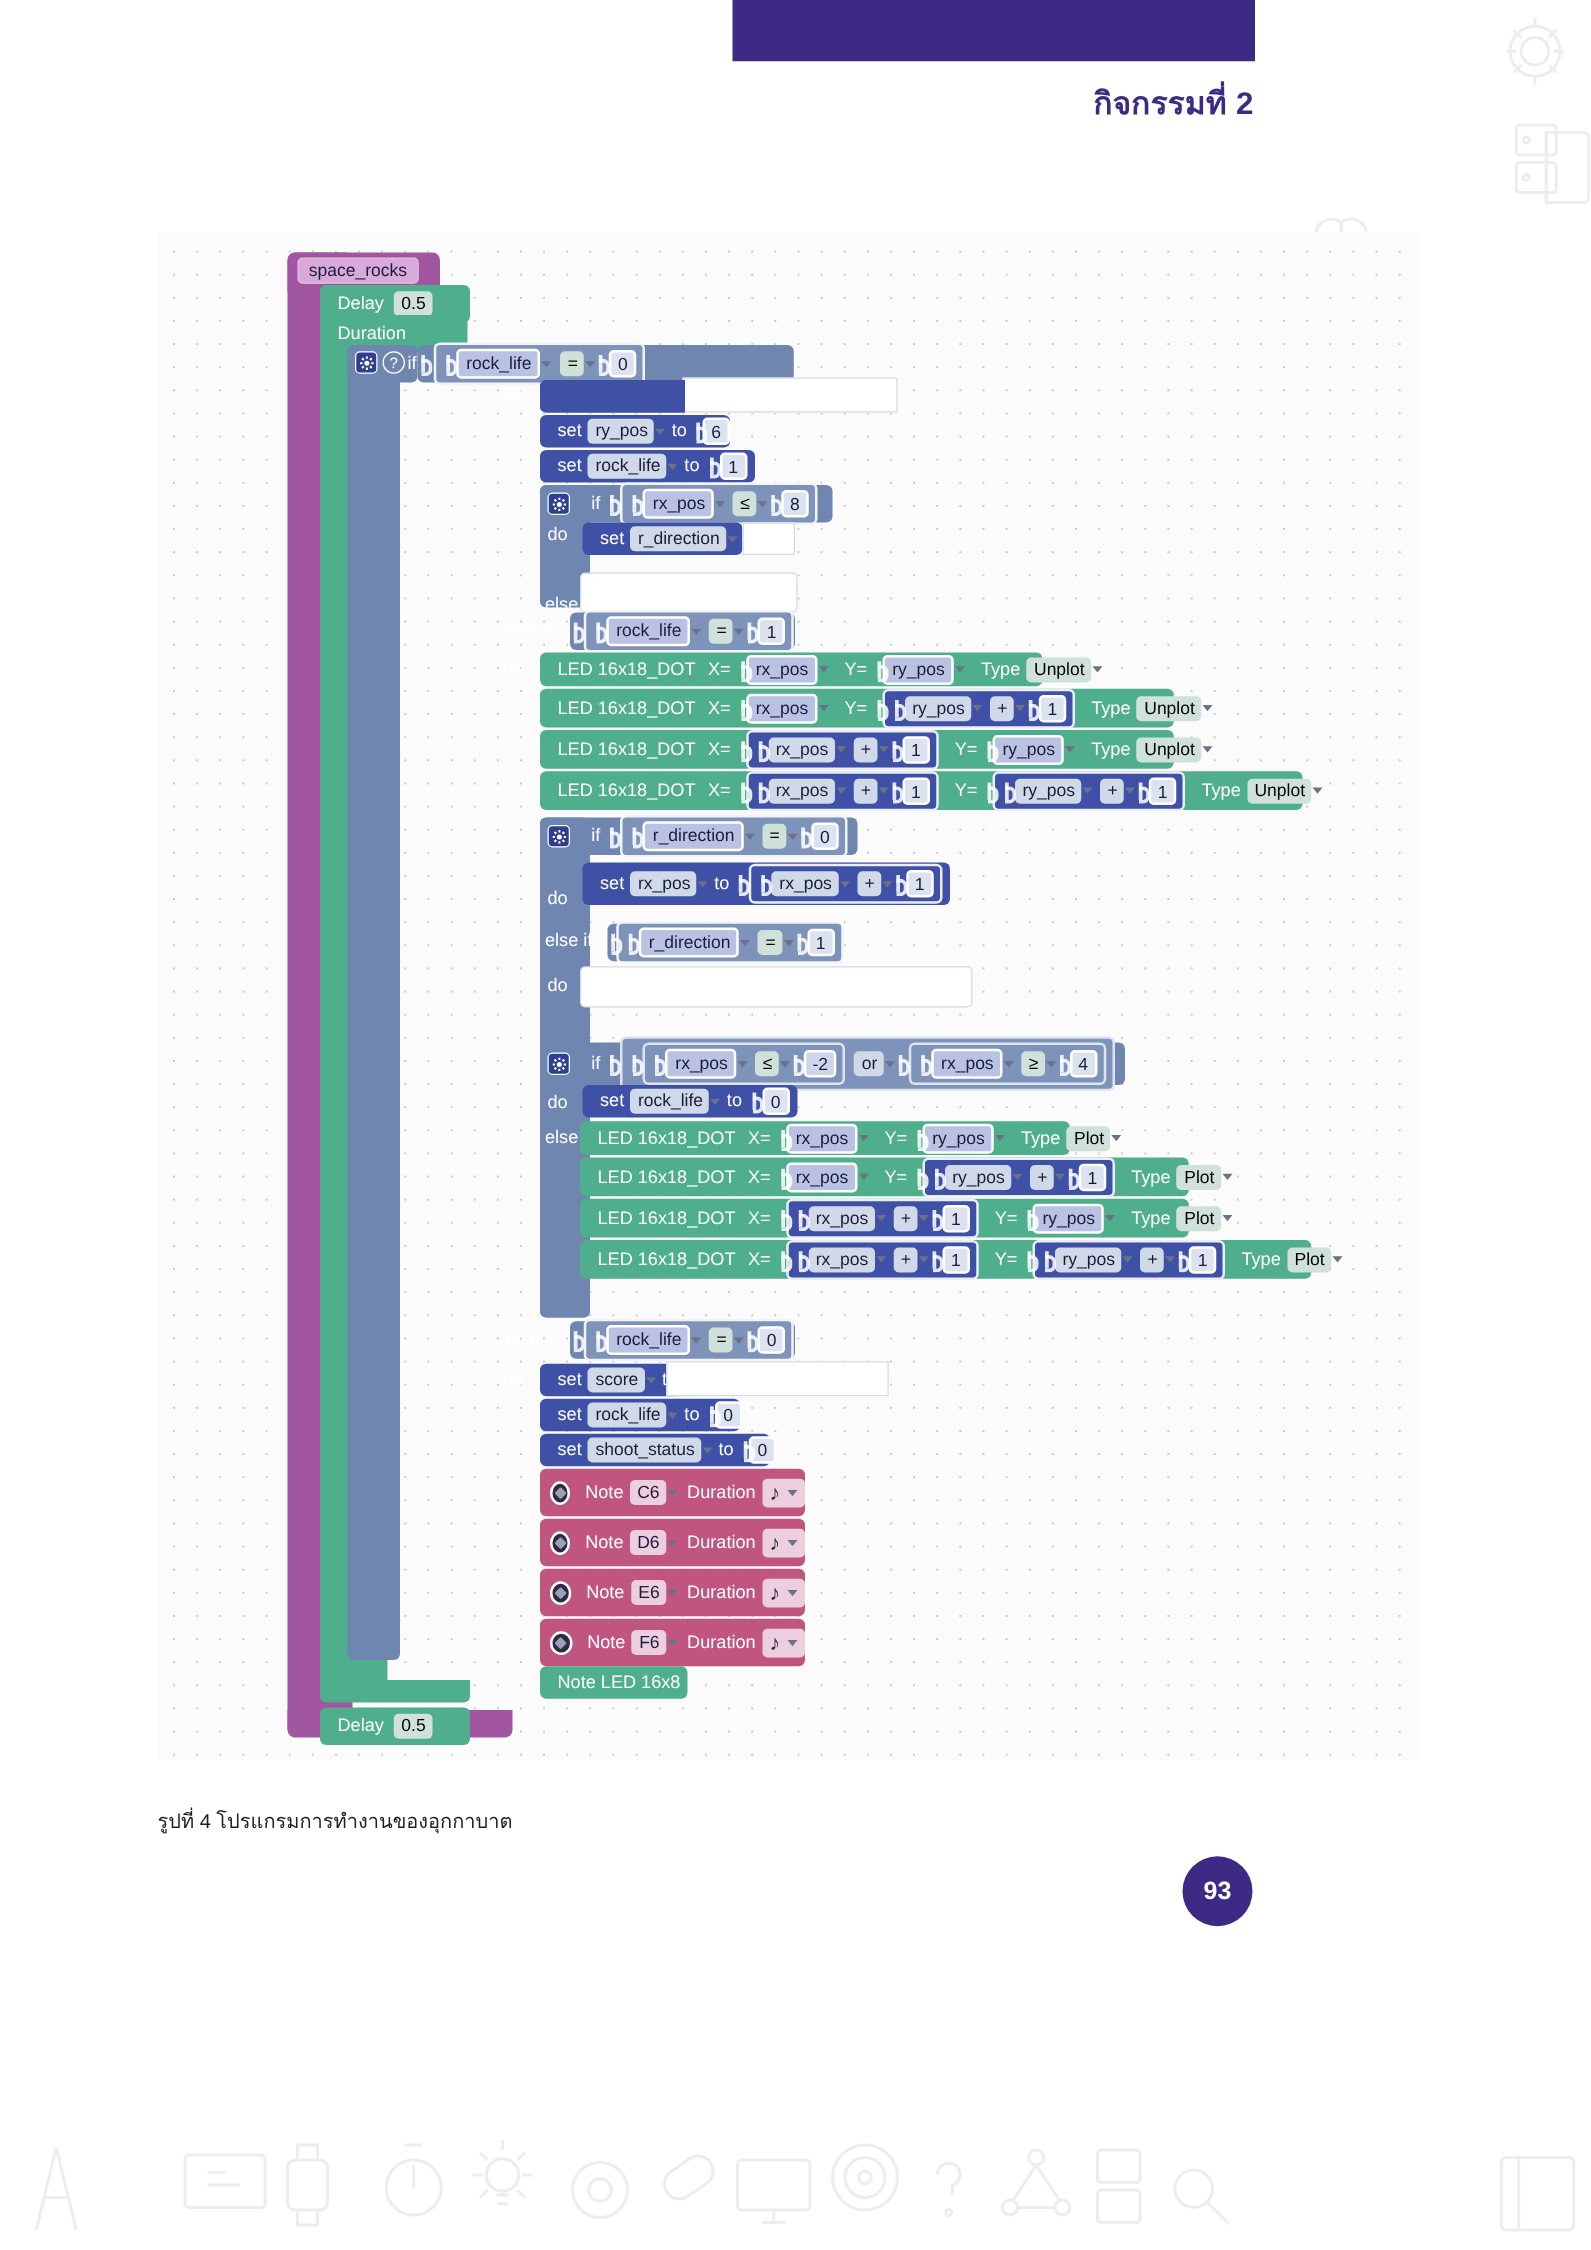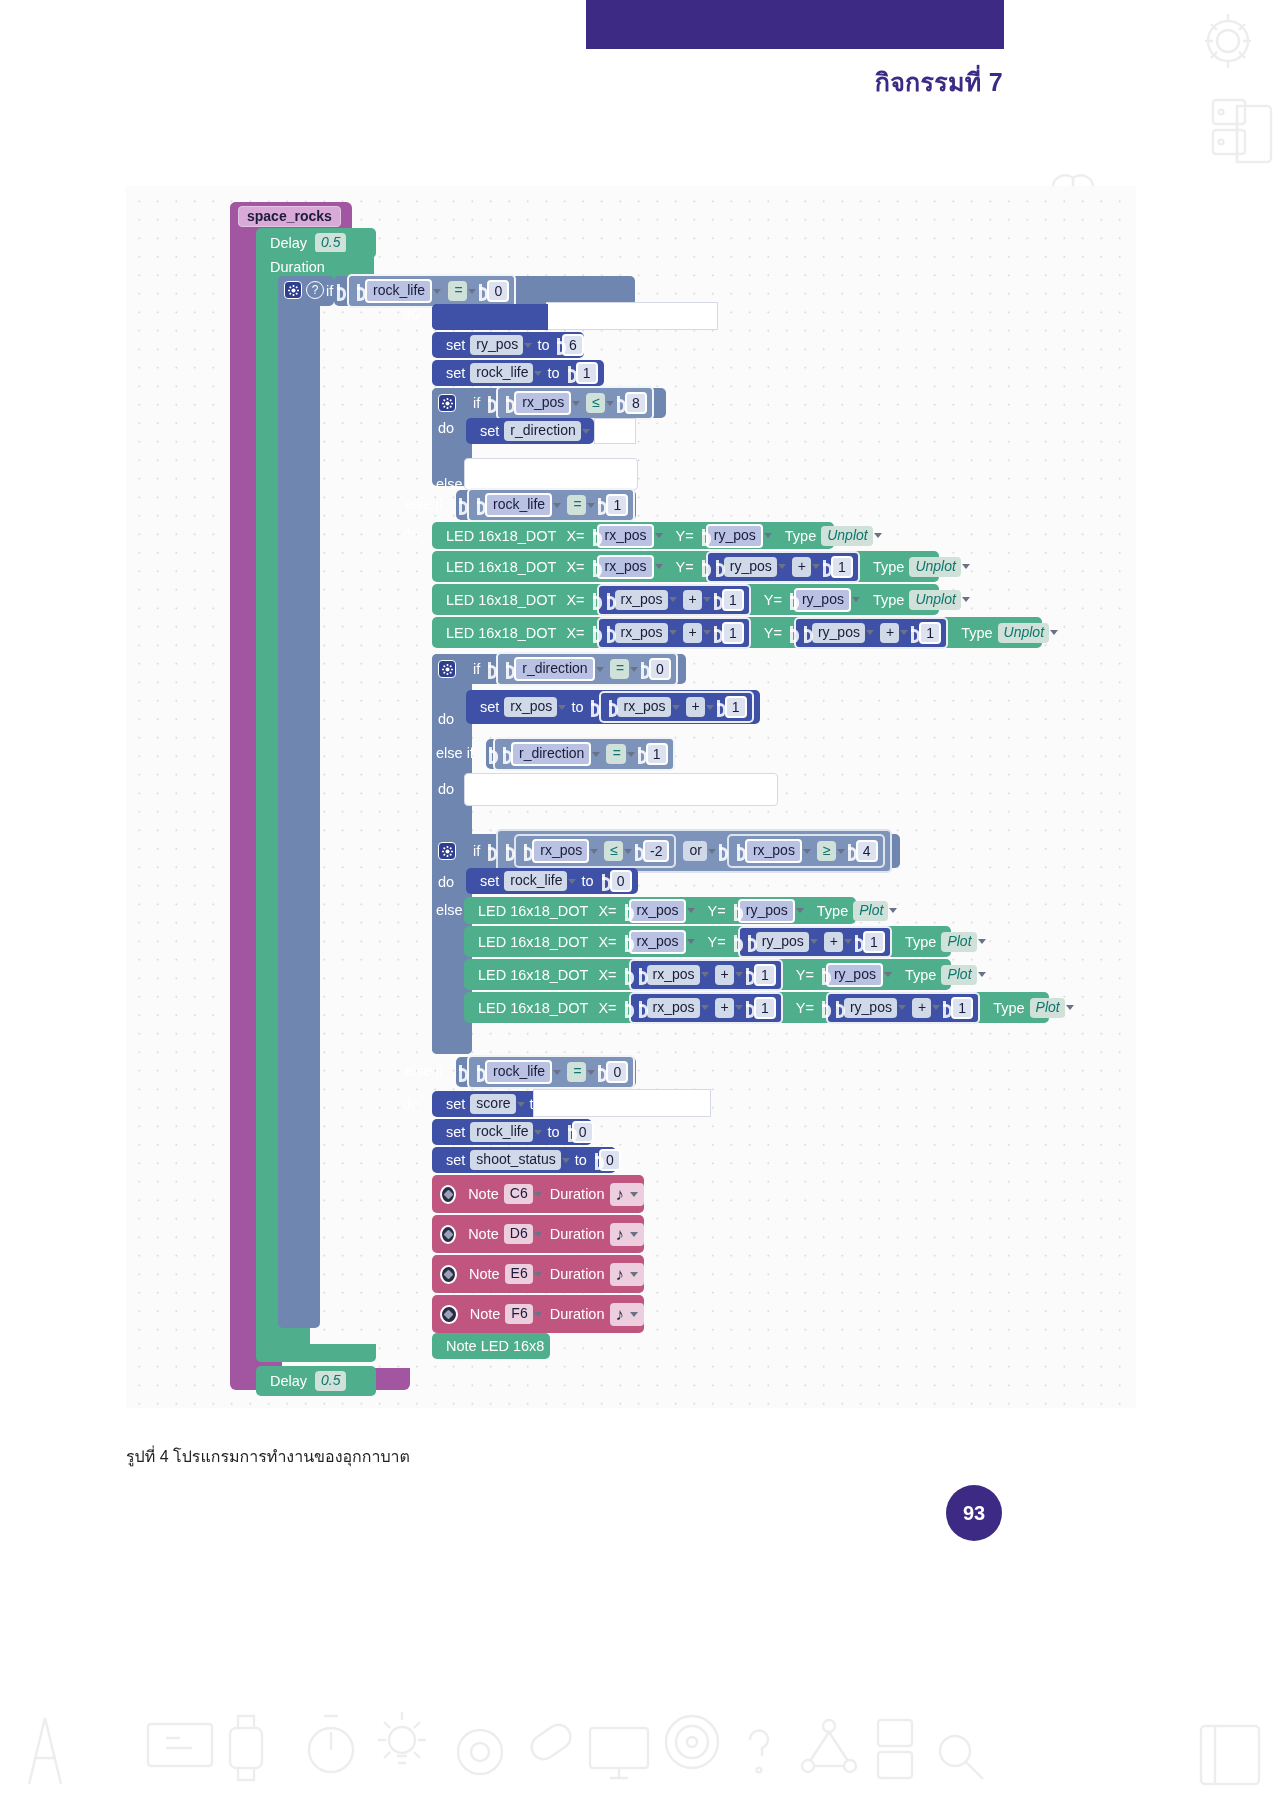--- a/index.html
+++ b/index.html
@@ -53,39 +53,39 @@
   .c-slate  { background:#6e86b0; }
   .c-pink   { background:#c0567f;text-align:center; }
 
   
   .proc{
     position:absolute; border-radius:6px 6px 0 0;
   }
   .proc-label{
     position:absolute; left:8px; top:6px;
     background:#d9a9d8; border:1.5px solid #e3c6e3; border-radius:4px;
-    color:#1b1b3a; font-size:14px; padding:1px 8px 2px;font-weight:bold;
+    color:#1b1b3a; font-size:14px; padding:1px 8px 2px;
   }
 
   
   .bar{
     position:absolute; border-radius:5px;
     display:flex; align-items:center;
     color:#fff; font-size:14.5px; white-space:nowrap;
   }
   .bar .txt{ padding:0 5px; }
 
   
   .fld{
     display:inline-flex; align-items:center; gap:5px;
     border-radius:4px; padding:1px 5px 2px 6px;
     font-size:14px; line-height:17px; white-space:nowrap;
   }
   .fld.var{ background:#b9c2e2; color:#1b1b3a; border:2px solid #ffffff; }
-  .fld.lt { background:#cfe1d9; color:#0f766e;font-style:italic; }
+  .fld.lt { background:#cfe1d9; color:#000000; }
   .fld.sl { background:#cfd9e8; color:#1b1b3a; }
   .fld.pk { background:#eccede; color:#1b1b3a; }
   .caret{
     width:0;height:0;border-left:4.5px solid transparent;
     border-right:4.5px solid transparent;border-top:5.5px solid #6b7287;
     display:inline-block; margin-left:1px;
   }
 
   
   .num{
@@ -145,21 +145,21 @@
 
   
   .empty{
     position:absolute; background:#ffffff; border:1px solid #d6d9e6;
   }
 </style>
 </head>
 <body>
 
 <div class="hdr-bar"></div>
-<div class="hdr-title">กิจกรรมที่ 7</div>
+<div class="hdr-title">กิจกรรมที่ 2</div>
 
 <div class="deco" style="right:12px; top:10px;">
   <svg width="66" height="62" viewBox="0 0 66 62">
       <g fill="none" stroke="#ededed" stroke-width="2.4">
   <circle cx="33" cy="31" r="11"></circle>
         <circle cx="33" cy="31" r="20"></circle>
   <path d="M33 4v8M33 50v8M10 31h8M48 31h8M16 14l6 6M44 42l6 6M50 14l-6 6M22 42l-6 6"></path>
       </g>
     </svg>
 </div>

